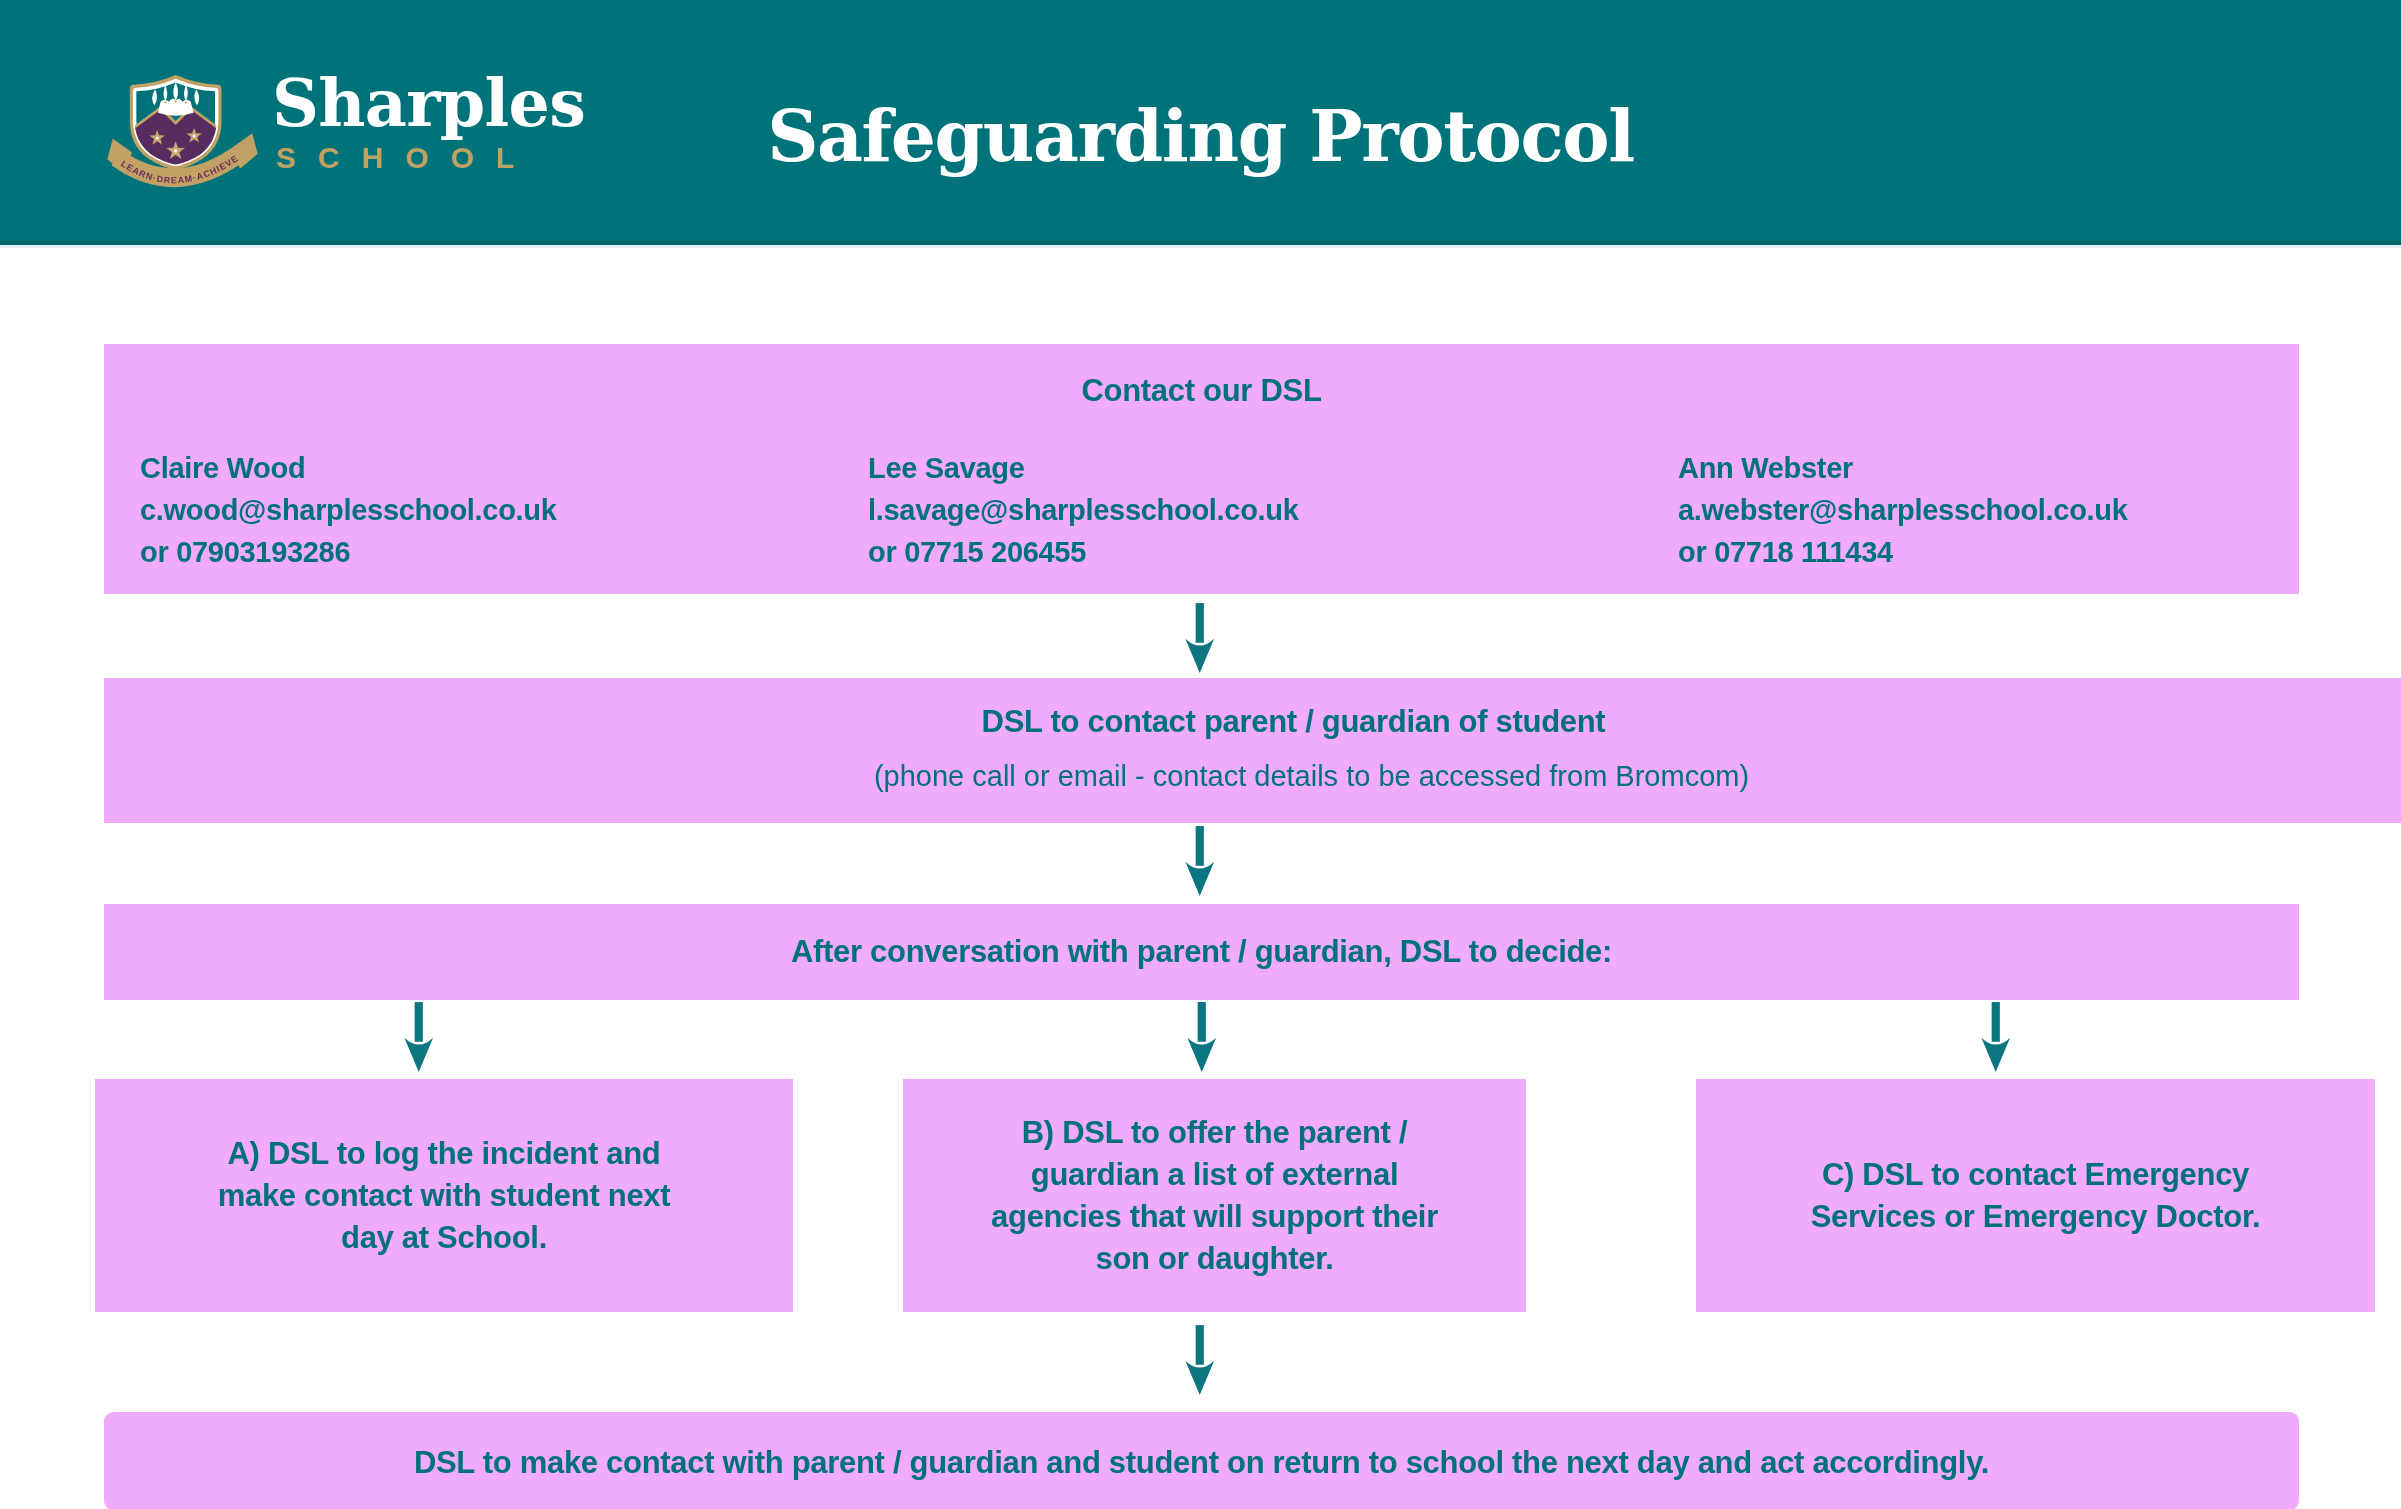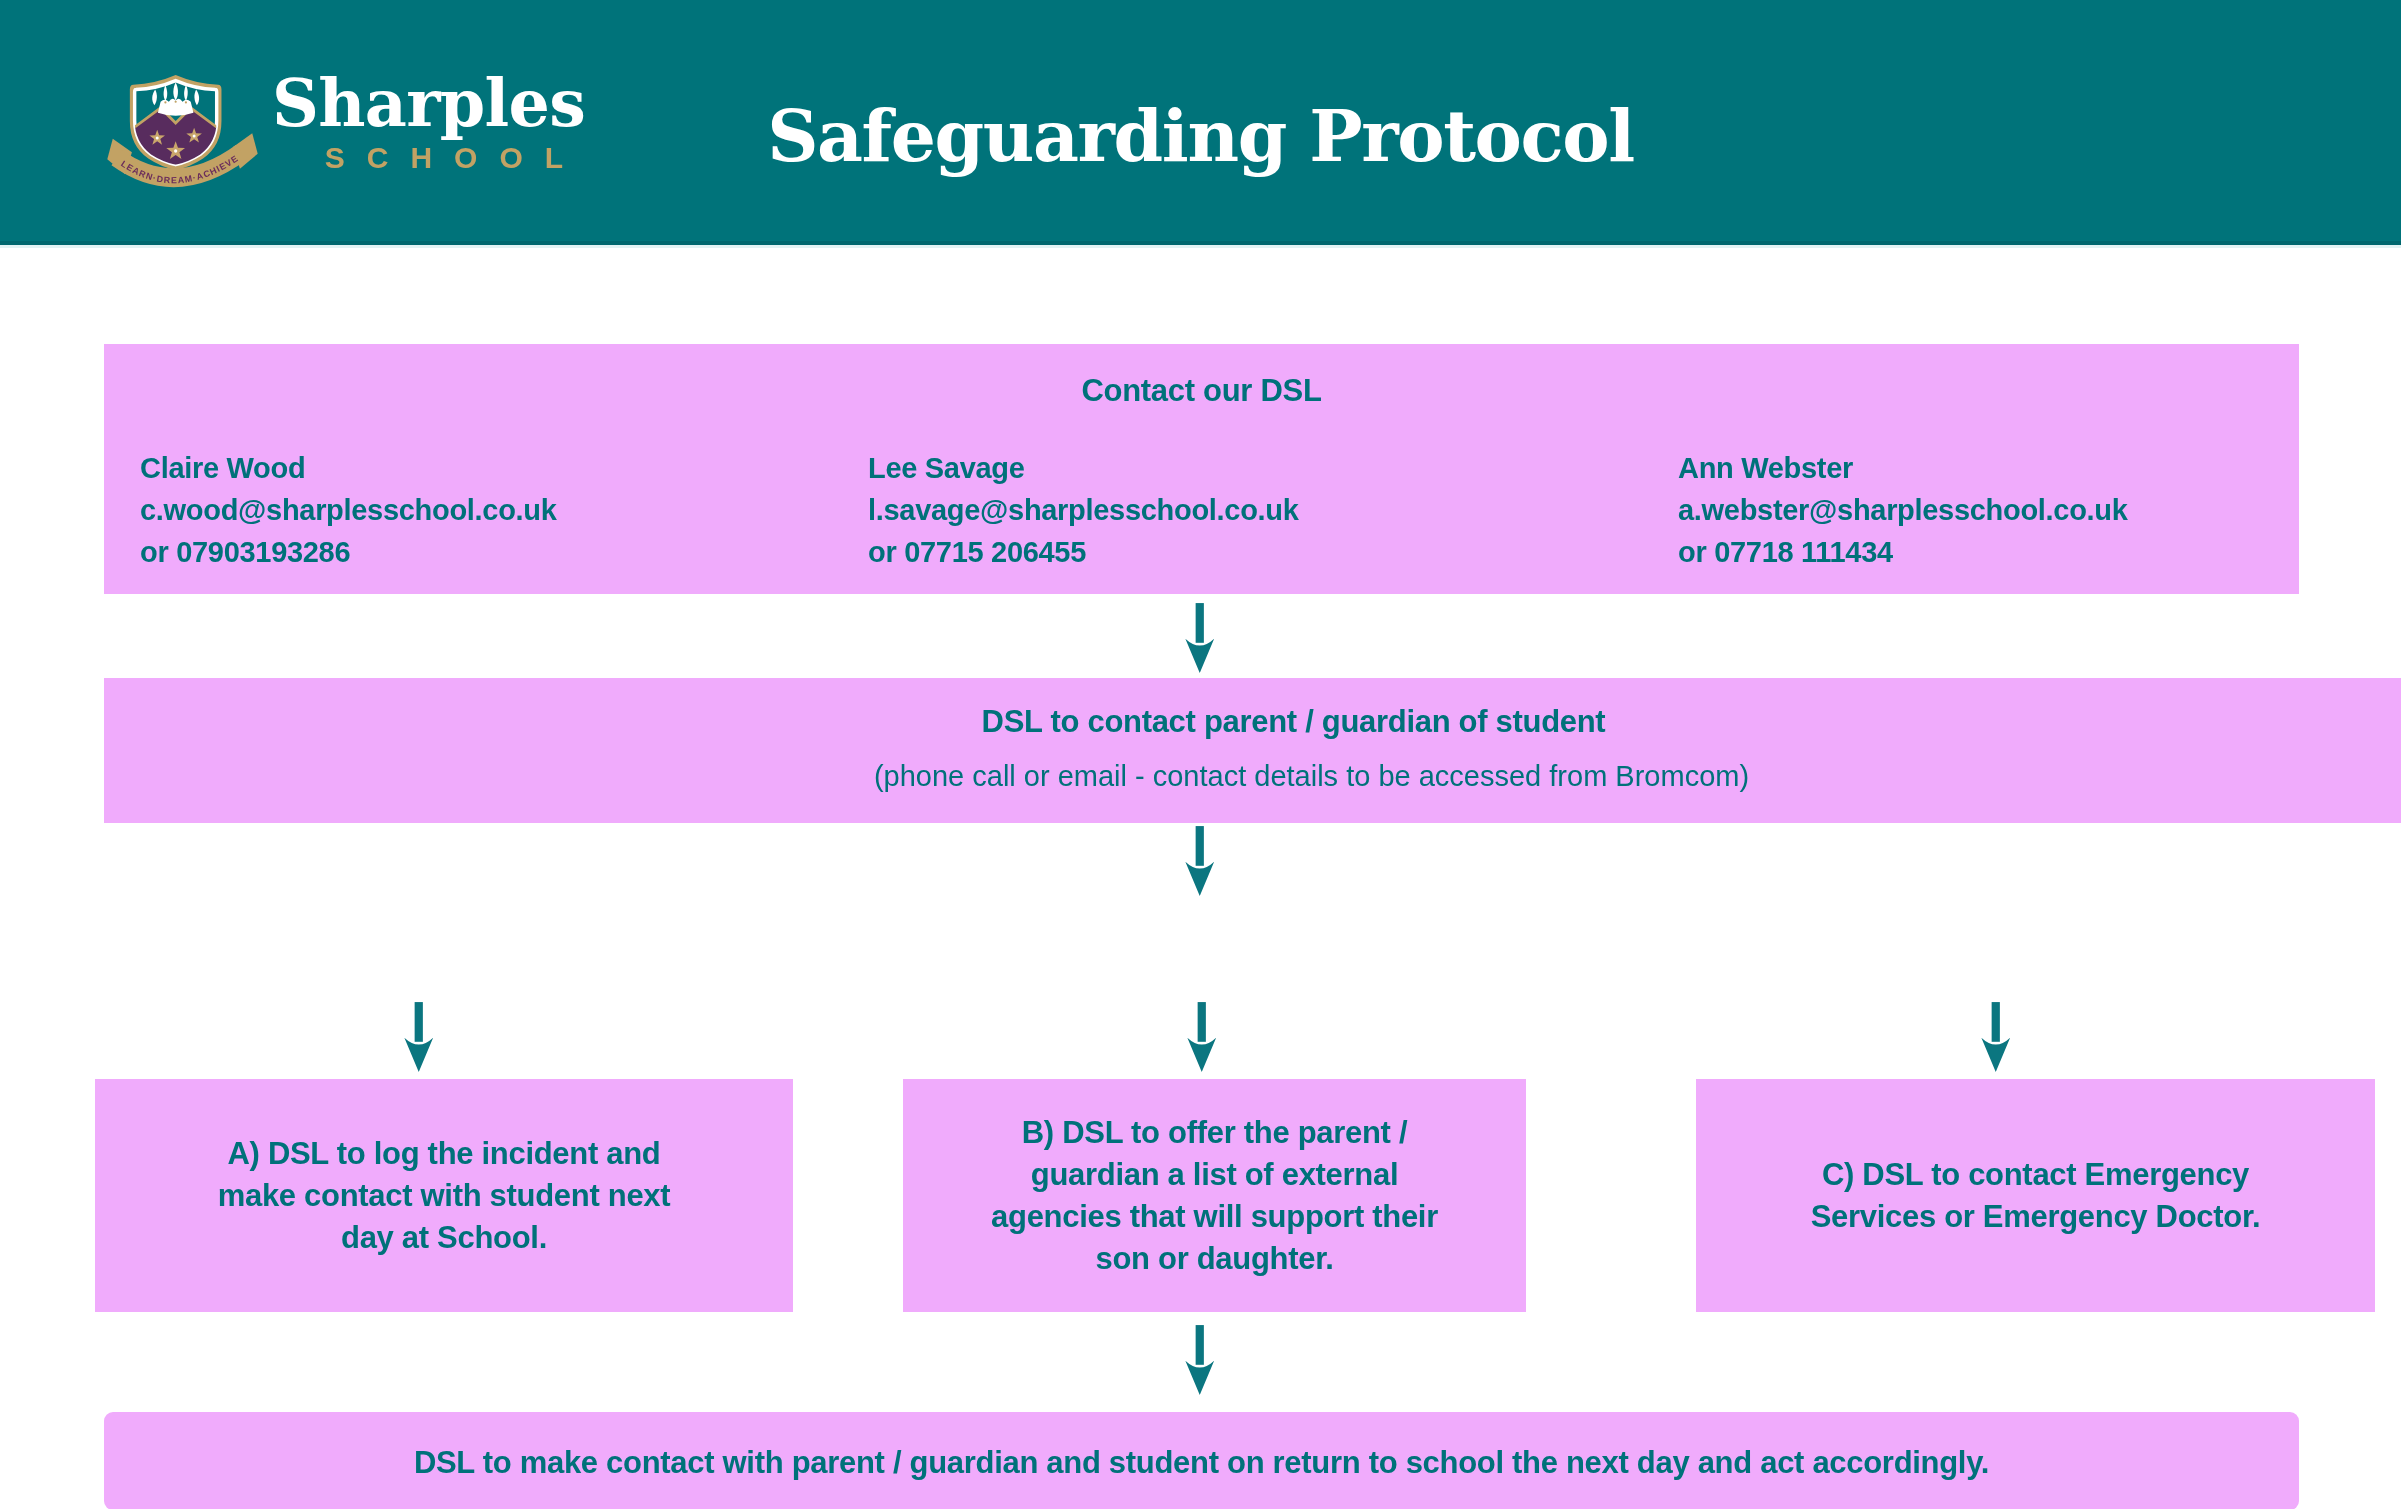--- a/index.html
+++ b/index.html
@@ -5,21 +5,21 @@
   html,body{margin:0;padding:0;background:#ffffff;}
   .page{
     position:relative;width:2401px;height:1509px;overflow:hidden;
     background:#ffffff;font-family:"Liberation Sans",sans-serif;
   }
   
   .header{position:absolute;left:0;top:0;width:100%;height:241px;background:#00737A;}
   .strip-dark{position:absolute;left:0;top:241px;width:100%;height:4.1px;background:#00666D;}
   .strip-light{position:absolute;left:0;top:245px;width:100%;height:3.4px;background:#E2F2F3;}
   .crest{position:absolute;left:107px;top:58px;width:151px;height:147px;}
-  .logo-text{position:absolute;left:272px;top:68px;text-align:right;}
+  .logo-text{position:absolute;left:272px;top:68px;}
   .logo-name{
     font-family:"DejaVu Serif",serif;font-weight:700;color:#ffffff;
     font-size:65px;line-height:1.1;letter-spacing:-0.7px;
   }
   .logo-school{
     margin-top:3px;margin-left:4.1px;color:#C2A264;font-weight:700;
     font-size:30px;letter-spacing:22px;line-height:1;
   }
   .page-title{
     position:absolute;left:0;top:97px;width:100%;margin:0;text-align:center;
@@ -155,20 +155,23 @@
   <section class="box box-step2">
     <div class="step2-title">DSL to contact parent / guardian of student</div>
     <div class="step2-sub">(phone call or email - contact details to be accessed from Bromcom)</div>
   </section>
 
   <svg class="arrow arrow-2" viewBox="0 0 46 102">
     <rect x="17" y="0" width="12" height="58" fill="#0B7680"></rect>
     <path d="M2,52 Q23,72 44,52 L23,102 Z" fill="#0B7680"></path>
   </svg>
 
+  <section class="box box-step3">
+    <div>After conversation with parent / guardian, DSL to decide:</div>
+  </section>
 
   <svg class="arrow arrow-a" viewBox="0 0 46 102">
     <rect x="17" y="0" width="12" height="58" fill="#0B7680"></rect>
     <path d="M2,52 Q23,72 44,52 L23,102 Z" fill="#0B7680"></path>
   </svg>
   <svg class="arrow arrow-b" viewBox="0 0 46 102">
     <rect x="17" y="0" width="12" height="58" fill="#0B7680"></rect>
     <path d="M2,52 Q23,72 44,52 L23,102 Z" fill="#0B7680"></path>
   </svg>
   <svg class="arrow arrow-c" viewBox="0 0 46 102">

